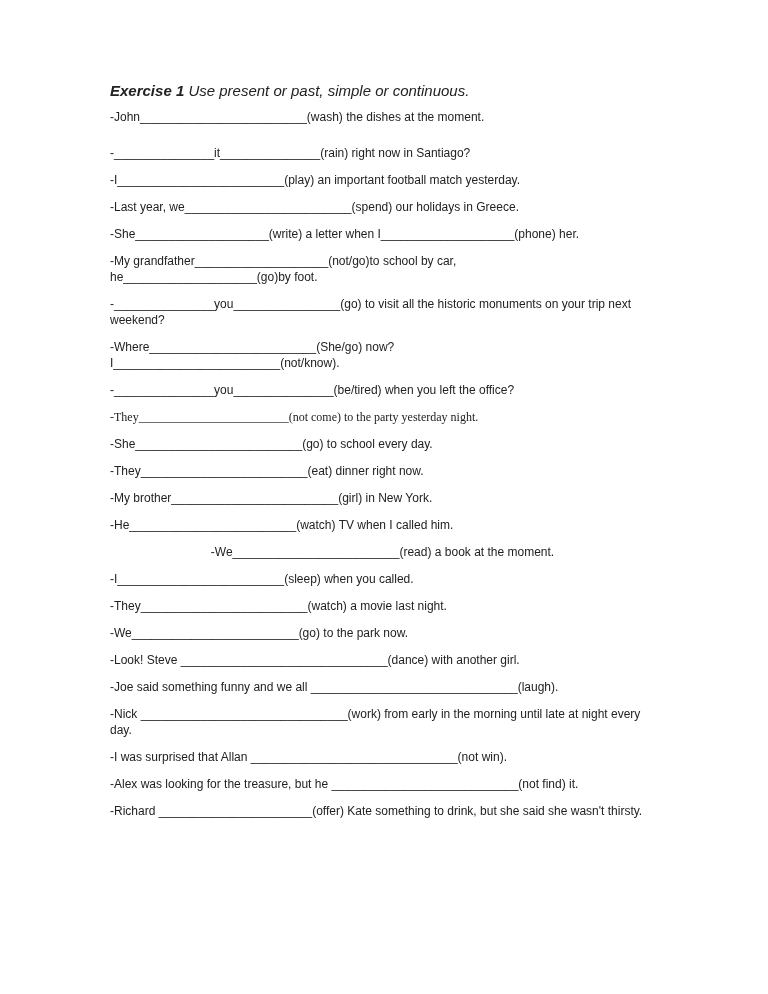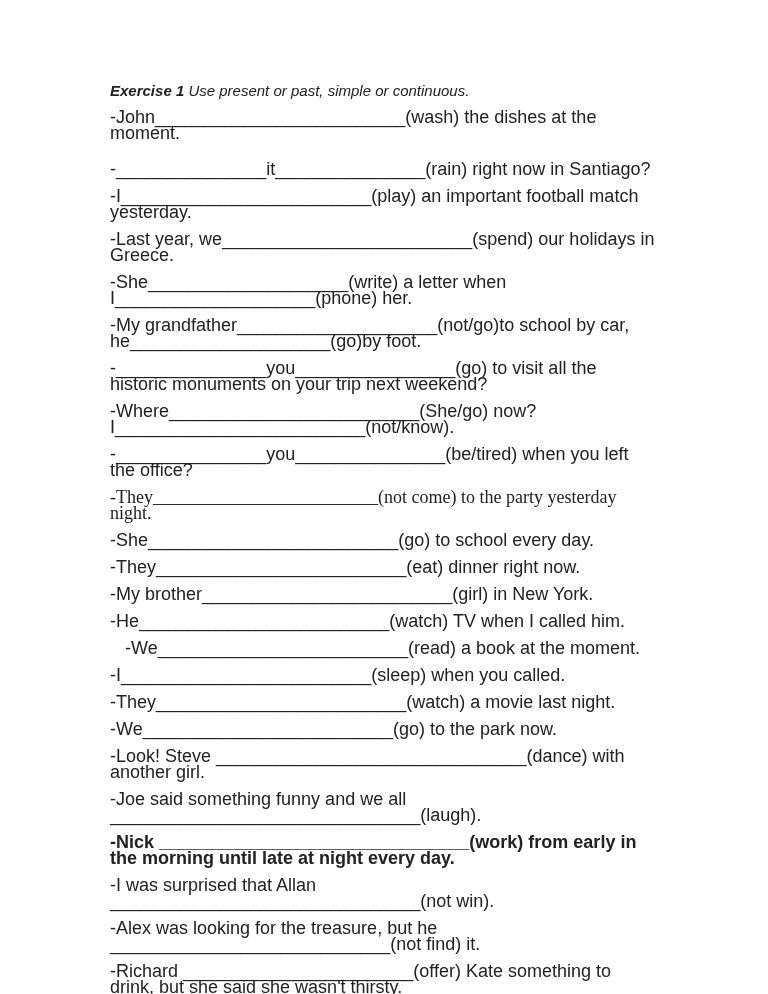--- a/index.html
+++ b/index.html
@@ -1,21 +1,21 @@
 <!DOCTYPE html>
 <html><head>
 <meta charset="utf-8">
 <style>
   html, body { margin: 0; padding: 0; background: #ffffff; }
   body { width: 768px; height: 994px; position: relative; overflow: hidden;
          font-family: "Liberation Sans", sans-serif; color: #222222; }
   .page { position: absolute; left: 110px; top: 81px; width: 545px; }
   .title { font-size: 15px; line-height: 20px; margin: 0 0 8px 0; font-style: italic; }
   .title b { font-weight: bold; }
-  .item { font-size: 18px; line-height: 16px; margin: 0 0 11px 0; }
+  .item { font-size: 12px; line-height: 16px; margin: 0 0 11px 0; }
 </style>
 </head>
 <body>
 
 <div class="page">
   <div class="title"><b>Exercise 1</b><span> Use present or past, simple or continuous.</span></div>
   <div id="items">
       <div class="item" style="white-space: pre-wrap; word-break: break-word;">-John_________________________(wash) the dishes at the moment.</div>
       <div class="item" style="white-space: pre-wrap; word-break: break-word; margin-top: 20px;">-_______________it_______________(rain) right now in Santiago?</div>
       <div class="item" style="white-space: pre-wrap; word-break: break-word;">-I_________________________(play) an important football match yesterday.</div>
@@ -31,18 +31,18 @@
       <div class="item" style="white-space: pre-wrap; word-break: break-word;">-She_________________________(go) to school every day.</div>
       <div class="item" style="white-space: pre-wrap; word-break: break-word;">-They_________________________(eat) dinner right now.</div>
       <div class="item" style="white-space: pre-wrap; word-break: break-word;">-My brother_________________________(girl) in New York.</div>
       <div class="item" style="white-space: pre-wrap; word-break: break-word;">-He_________________________(watch) TV when I called him.</div>
       <div class="item" style="white-space: pre-wrap; word-break: break-word; text-align: center;">-We_________________________(read) a book at the moment.</div>
       <div class="item" style="white-space: pre-wrap; word-break: break-word;">-I_________________________(sleep) when you called.</div>
       <div class="item" style="white-space: pre-wrap; word-break: break-word;">-They_________________________(watch) a movie last night.</div>
       <div class="item" style="white-space: pre-wrap; word-break: break-word;">-We_________________________(go) to the park now.</div>
       <div class="item" style="white-space: pre-wrap; word-break: break-word;">-Look! Steve _______________________________(dance) with another girl.</div>
       <div class="item" style="white-space: pre-wrap; word-break: break-word;">-Joe said something funny and we all _______________________________(laugh).</div>
-      <div class="item" style="white-space: pre-wrap; word-break: break-word; font-weight: bold;">-Nick _______________________________(work) from early in the morning until late at night every day.</div>
+      <div class="item" style="white-space: pre-wrap; word-break: break-word;">-Nick _______________________________(work) from early in the morning until late at night every day.</div>
       <div class="item" style="white-space: pre-wrap; word-break: break-word;">-I was surprised that Allan _______________________________(not win).</div>
       <div class="item" style="white-space: pre-wrap; word-break: break-word;">-Alex was looking for the treasure, but he ____________________________(not find) it.</div>
       <div class="item" style="white-space: pre-wrap; word-break: break-word;">-Richard _______________________(offer) Kate something to drink, but she said she wasn't thirsty.</div>
     </div>
 </div>
 
 </body></html>

